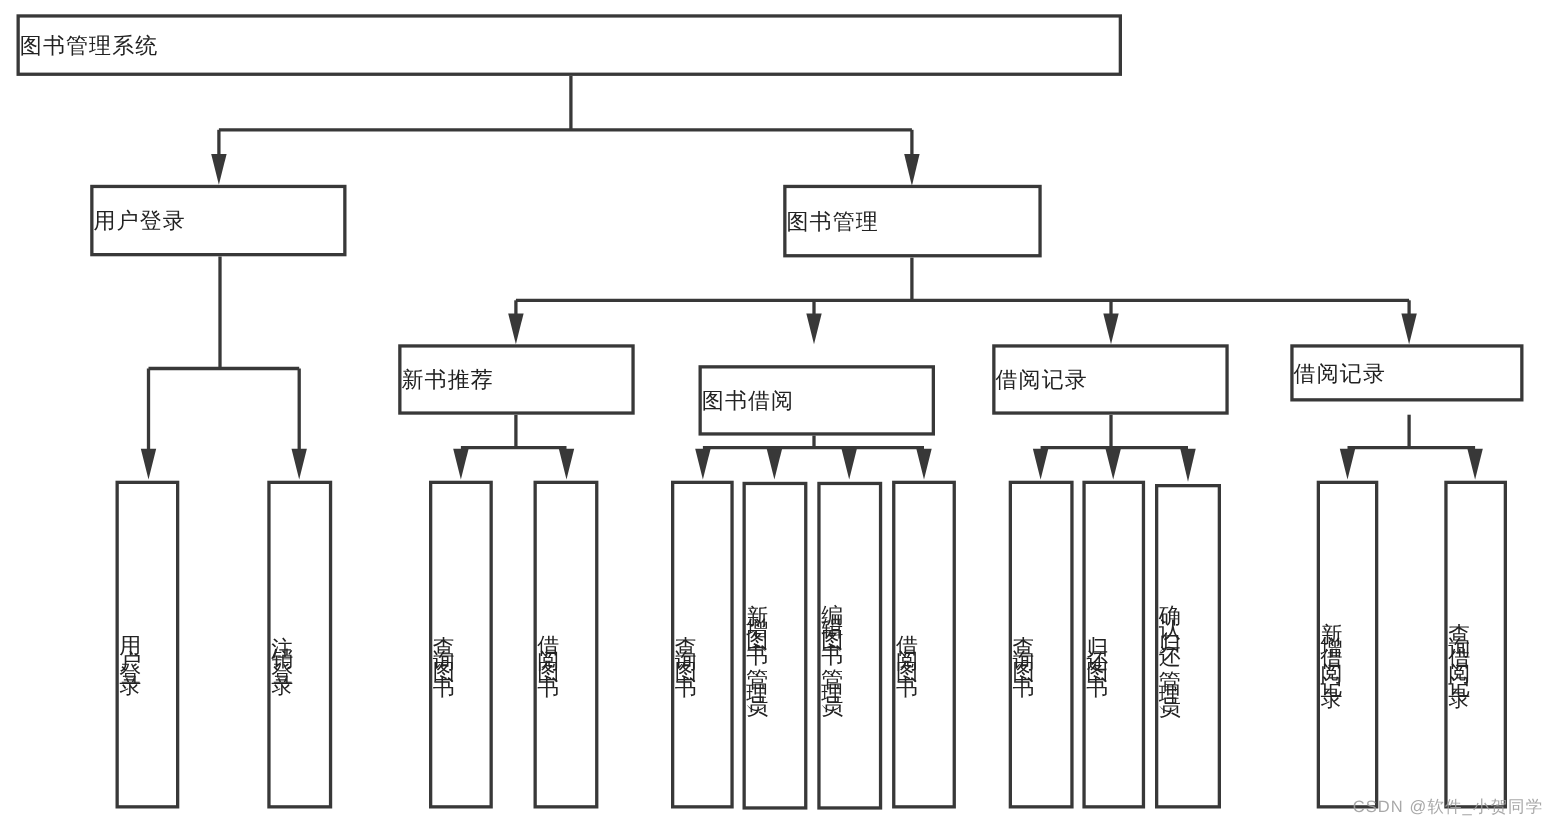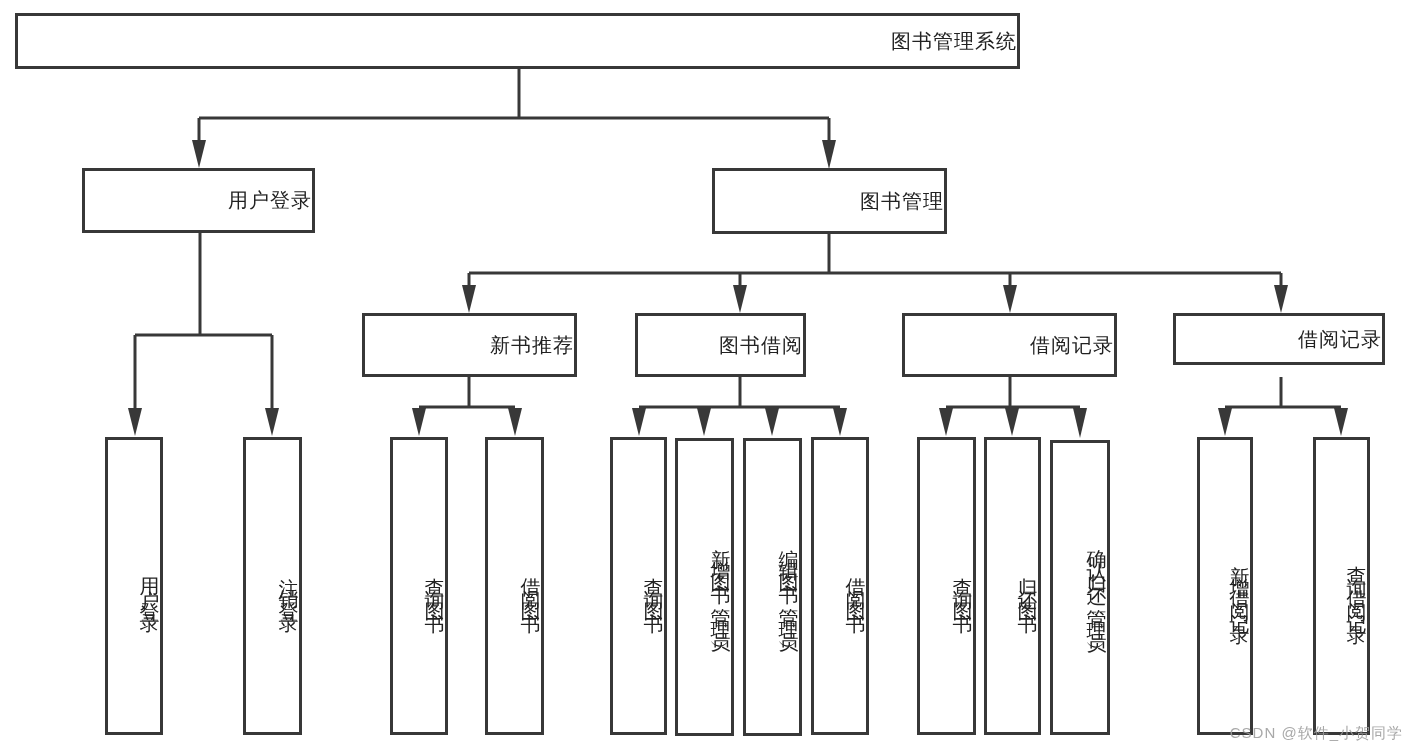--- a/index.html
+++ b/index.html
@@ -17,21 +17,21 @@
     width: 1405px; height: 747px;
     z-index: 1;
   }
   .node {
     position: absolute;
     box-sizing: border-box;
     border: 3px solid #383838;
     background: #ffffff;
     display: flex;
     align-items: center;
-    justify-content: flex-end;
+    justify-content: flex-start;
     color: #222222;
     z-index: 2;
   }
   .node.h span {
     font-size: 20px;
     letter-spacing: 1px;
     white-space: nowrap;
   }
   .node.v span {
     writing-mode: vertical-rl;
@@ -124,21 +124,21 @@
   <div class="node h" style="left:82px; top:168px; width:233px; height:65px">
     <span>用户登录</span>
   </div>
   <div class="node h" style="left:362px; top:313px; width:215px; height:64px">
     <span>新书推荐</span>
   </div>
 
   <div class="node h" style="left:712px; top:168px; width:235px; height:66px">
     <span>图书管理</span>
   </div>
-  <div class="node h" style="left:635px; top:313px; width:171px; height:64px">
+  <div class="node h" style="left:635px; top:332px; width:215px; height:64px">
     <span>图书借阅</span>
   </div>
   <div class="node h" style="left:902px; top:313px; width:215px; height:64px">
     <span>借阅记录</span>
   </div>
   <div class="node h" style="left:1173px; top:313px; width:212px; height:52px">
     <span>借阅记录</span>
   </div>
 
   <div class="node v" style="left:105px; top:437px; width:58px; height:298px">

